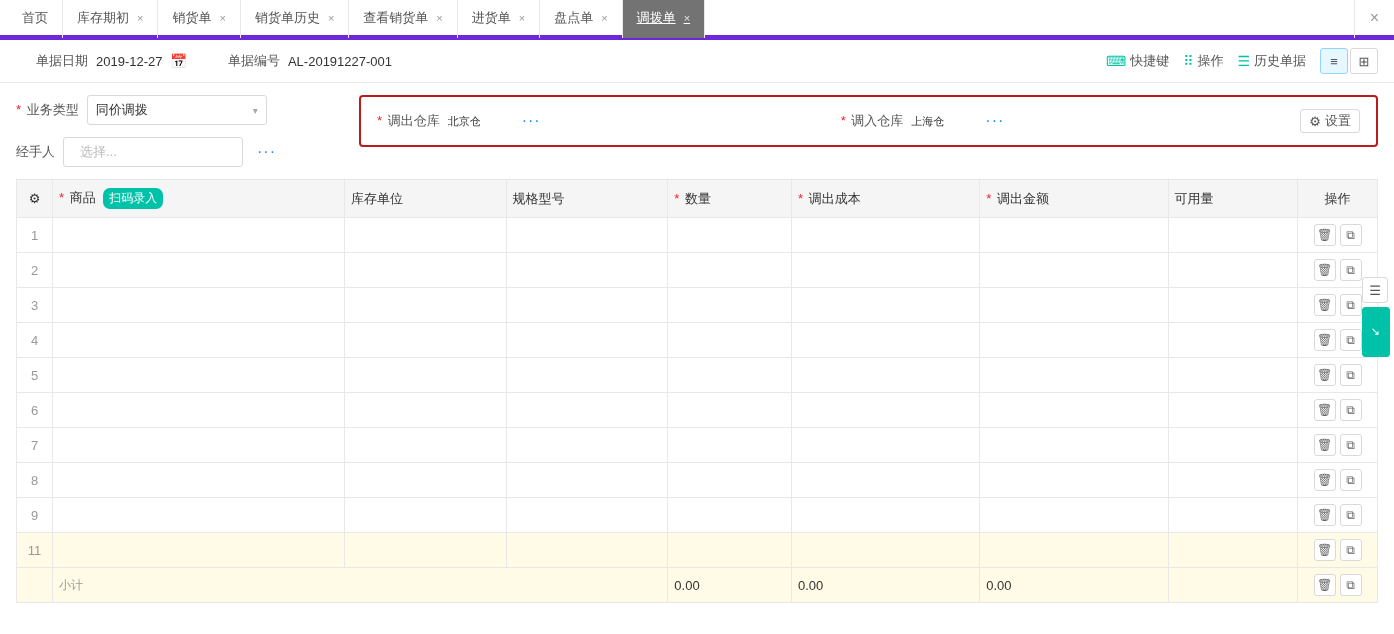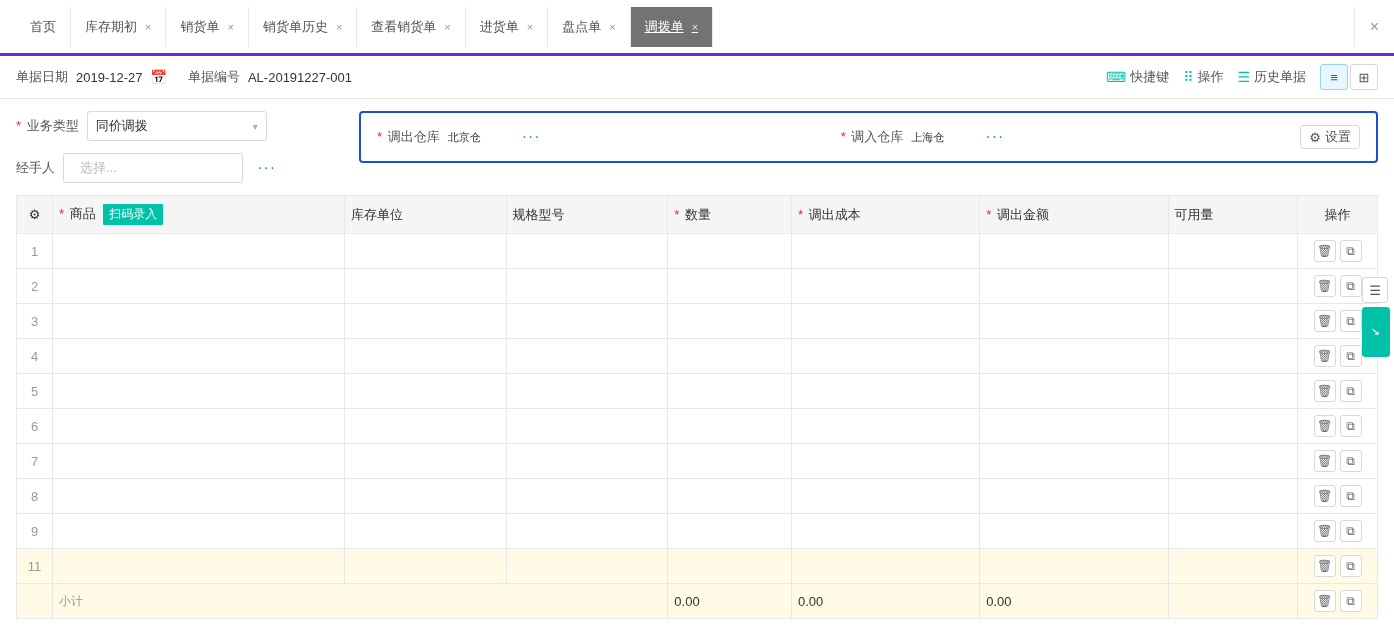--- a/index.html
+++ b/index.html
@@ -1,24 +1,24 @@
 <!DOCTYPE html>
 <html><head>
   <meta charset="utf-8">
   <style>
     * { box-sizing: border-box; margin: 0; padding: 0; }
     body { font-family: "Microsoft YaHei", "PingFang SC", sans-serif; font-size: 13px; color: #333; background: #fff; overflow: hidden; }
 
     
     .tab-bar {
       display: flex; align-items: center;
-      border-bottom: 3px solid #6d28d9;
+      border-bottom: 5px solid #6d28d9;
       background: #fff;
-      height: 56px;
-      padding-left: 12px;
+      height: 40px;
+      padding-left: 4px;
     }
     .tab-item {
       display: flex; align-items: center;
       padding: 0 14px;
       height: 40px;
       font-size: 13px;
       cursor: pointer;
       color: #555;
       border-right: 1px solid #e8e8e8;
       white-space: nowrap;
@@ -47,21 +47,21 @@
 
     
     .toolbar {
       display: flex; align-items: center;
       padding: 8px 16px;
       gap: 20px;
       border-bottom: 1px solid #e8e8e8;
     }
     .toolbar-field {
       display: flex; align-items: center; gap: 8px;
-      font-size: 13px; color: #555;
+      font-size: 13px; color: #555; margin-left: 20px;
     }
     .toolbar-value {
       font-size: 13px; color: #333;
     }
     .calendar-icon {
       color: #aaa; cursor: pointer; font-size: 14px;
     }
     .toolbar-right {
       margin-left: auto;
       display: flex; align-items: center; gap: 14px;
@@ -92,21 +92,21 @@
       display: flex; align-items: flex-start;
       padding: 12px 16px;
       gap: 3px;
     }
     .form-left {
       display: flex; flex-direction: column; gap: 12px;
       min-width: 340px;
     }
     .form-right {
       flex: 1;
-      border: 2px solid #1d4ed8;
+      border: 2px solid #b91c1c;
       border-radius: 4px;
       padding: 12px 16px;
       display: flex; align-items: center; gap: 0;
     }
     .form-field {
       display: flex; align-items: center; gap: 8px;
     }
     .form-label {
       font-size: 13px; color: #555; white-space: nowrap;
     }
@@ -147,21 +147,21 @@
       padding: 8px 6px;
       text-align: left;
       border: 1px solid #e8e8e8;
       font-weight: normal;
       color: #333;
       white-space: nowrap;
     }
     .gear-col { width: 36px; text-align: center; }
     .scan-btn {
       background: #00c2a8; color: #fff;
-      border: none; border-radius: 1px;
+      border: none; border-radius: 7px;
       padding: 2px 6px; font-size: 12px; cursor: pointer;
       margin-left: 4px;
     }
     tbody tr td {
       padding: 6px 6px;
       border: 1px solid #e8e8e8;
       height: 32px;
       vertical-align: middle;
     }
     tbody tr:nth-child(odd) { background: #fff; }

